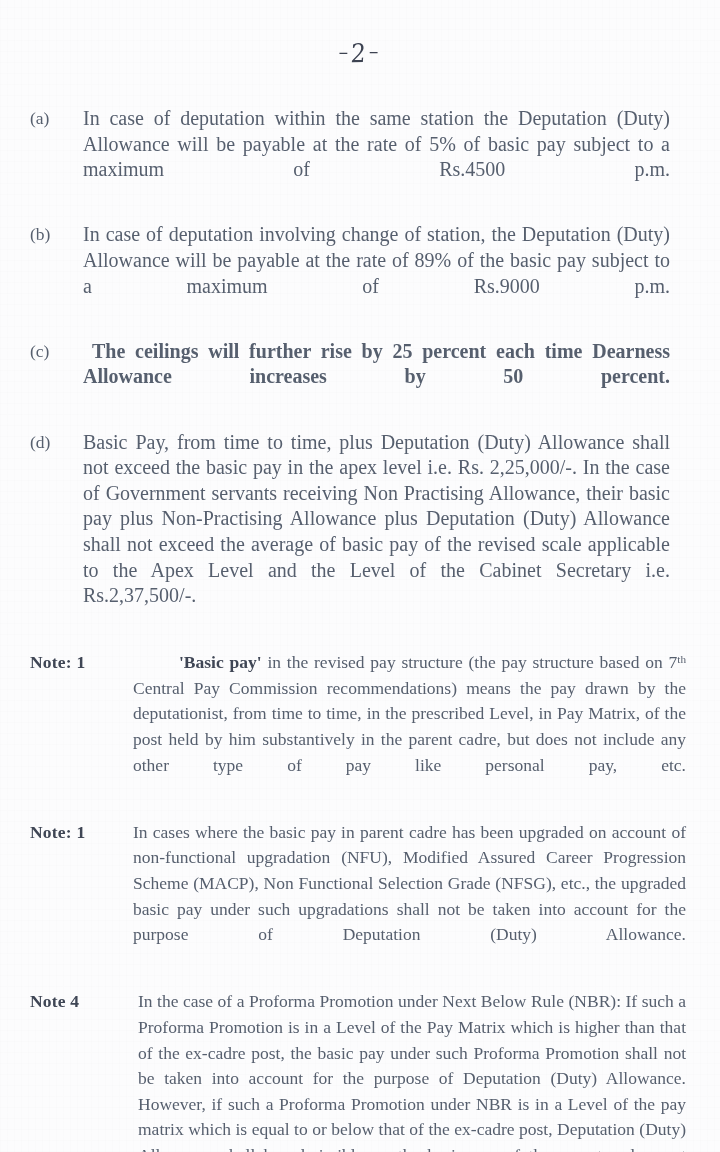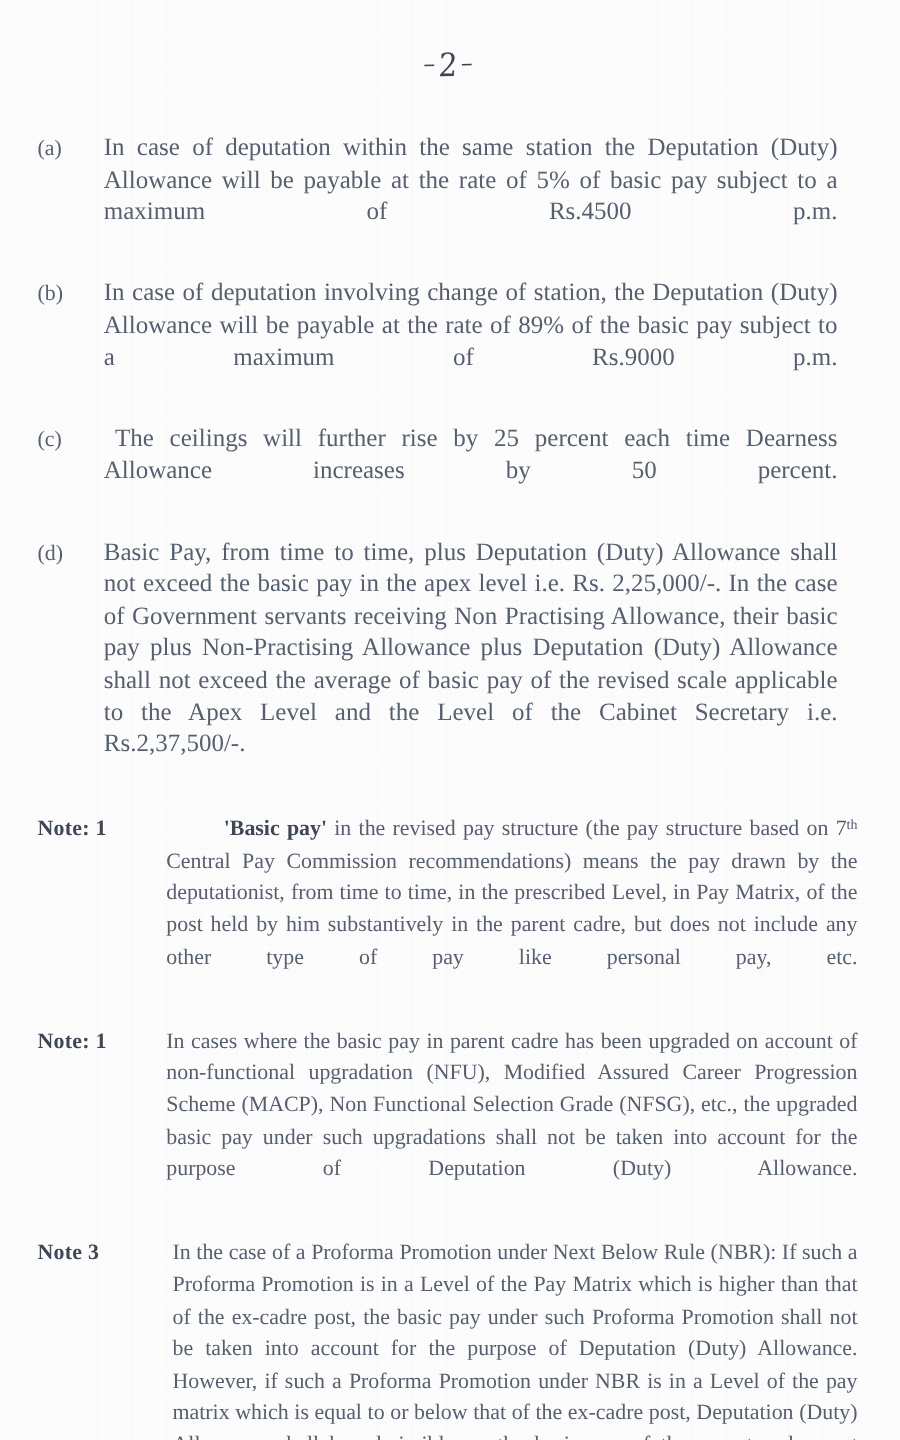--- a/index.html
+++ b/index.html
@@ -87,20 +87,21 @@
   }
   .clause .body {
     font-size: 20px;
     line-height: 25.6px;
     text-align: justify;
     text-justify: inter-word;
     hyphens: none;
   }
   .clause .body.lead-indent {
     text-indent: 9px;
+    font-weight: bold;
   }
 
   
   .note {
     position: relative;
     padding-left: 133px;
     padding-right: 34px;
     margin-bottom: 14px;
   }
   .note.note-wide {
@@ -179,18 +180,18 @@
       <span class="marker">Note: 1</span>
       <div class="body"><span class="bold-term">'Basic pay'</span><span> in the revised pay structure (the pay structure based on 7</span><sup class="ord">th</sup><span> Central Pay Commission recommendations) means the pay drawn by the deputationist, from time to time, in the prescribed Level, in Pay Matrix, of the post held by him substantively in the parent cadre, but does not include any other type of pay like personal pay, etc.</span></div>
     </div>
 
     <div class="note" style="margin-top:16px;">
       <span class="marker">Note: 1</span>
       <div class="body">In cases where the basic pay in parent cadre has been upgraded on account of non-functional upgradation (NFU), Modified Assured Career Progression Scheme (MACP), Non Functional Selection Grade (NFSG), etc., the upgraded basic pay under such upgradations shall not be taken into account for the purpose of Deputation (Duty) Allowance.</div>
     </div>
 
     <div class="note note-wide" style="margin-top:16px;">
-      <span class="marker">Note 3</span>
+      <span class="marker">Note 4</span>
       <div class="body">In the case of a Proforma Promotion under Next Below Rule (NBR): If such a Proforma Promotion is in a Level of the Pay Matrix which is higher than that of the ex-cadre post, the basic pay under such Proforma Promotion shall not be taken into account for the purpose of Deputation (Duty) Allowance. However, if such a Proforma Promotion under NBR is in a Level of the pay matrix which is equal to or below that of the ex-cadre post, Deputation (Duty) Allowance shall be admissible on the basic pay of the parent cadre post allowed under the proforma promotion, if opted by the deputationist.</div>
     </div>
 
   </div>
 </div>
 
 </body></html>

